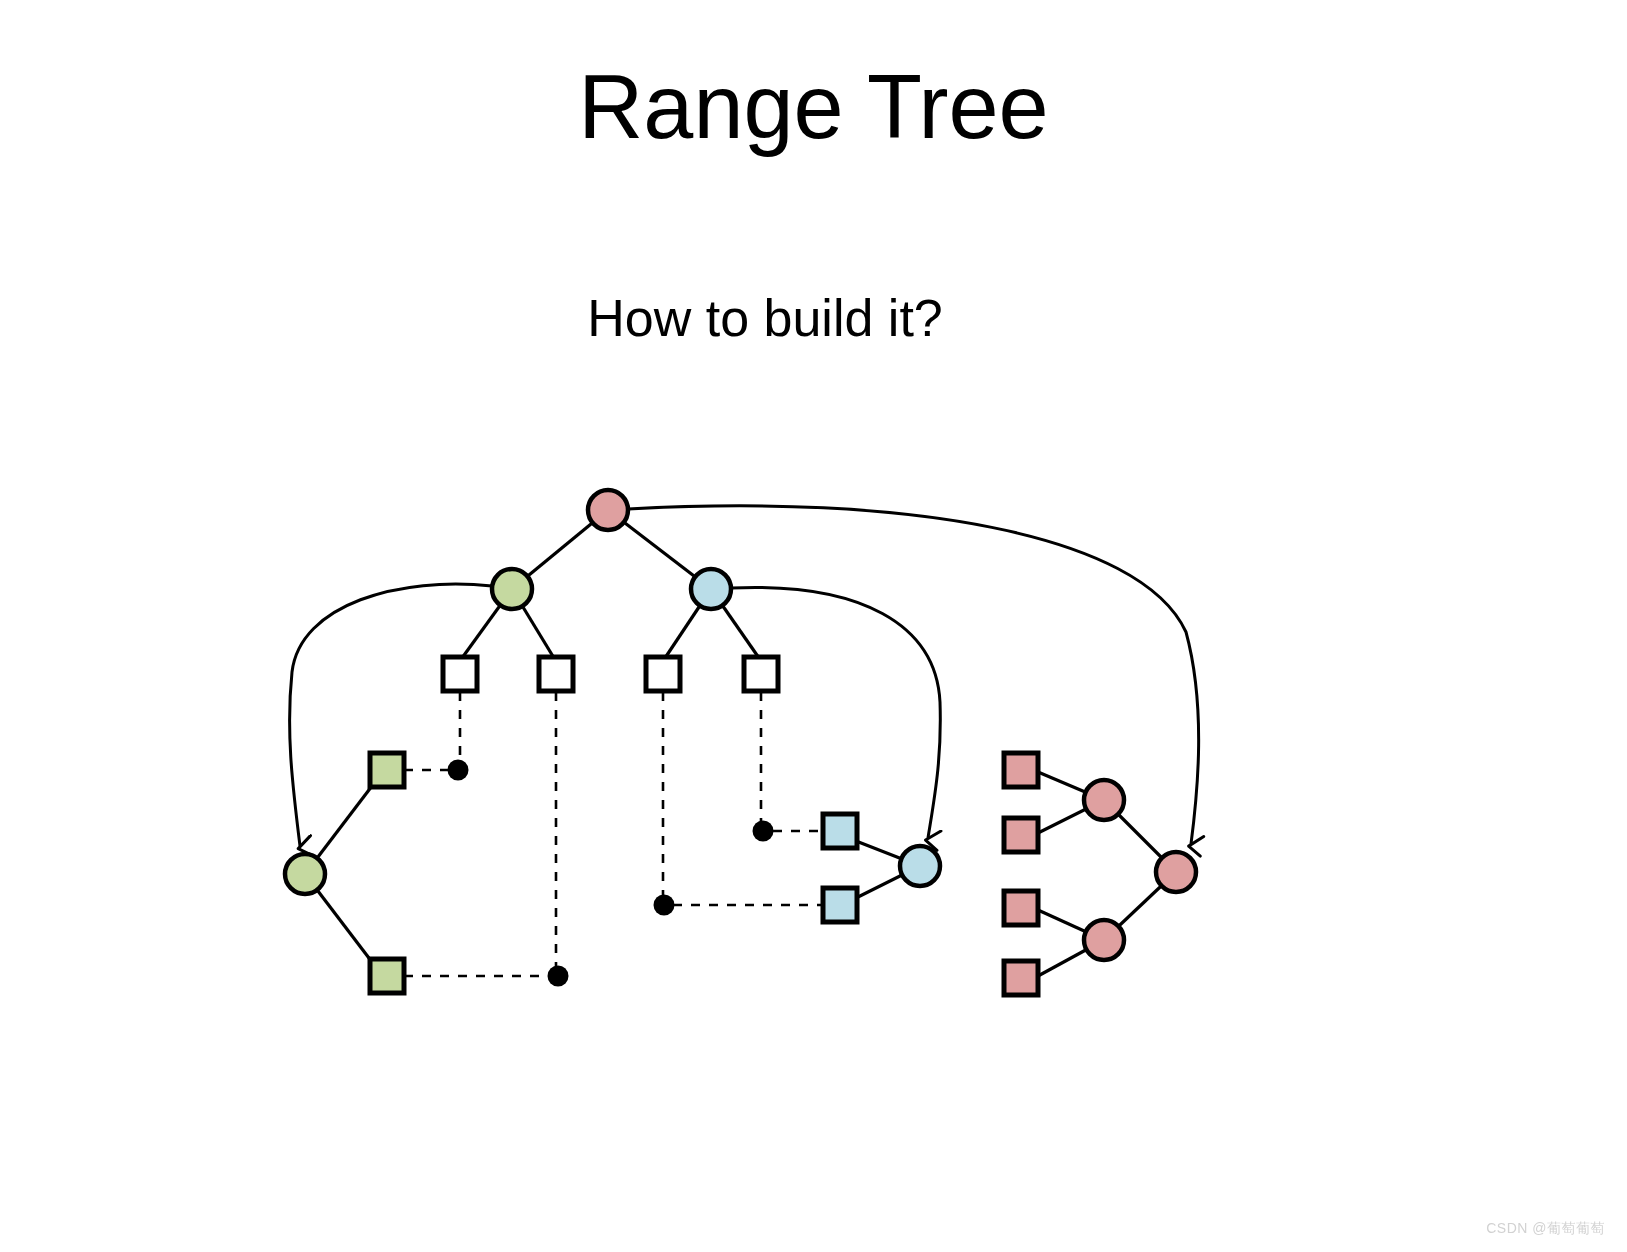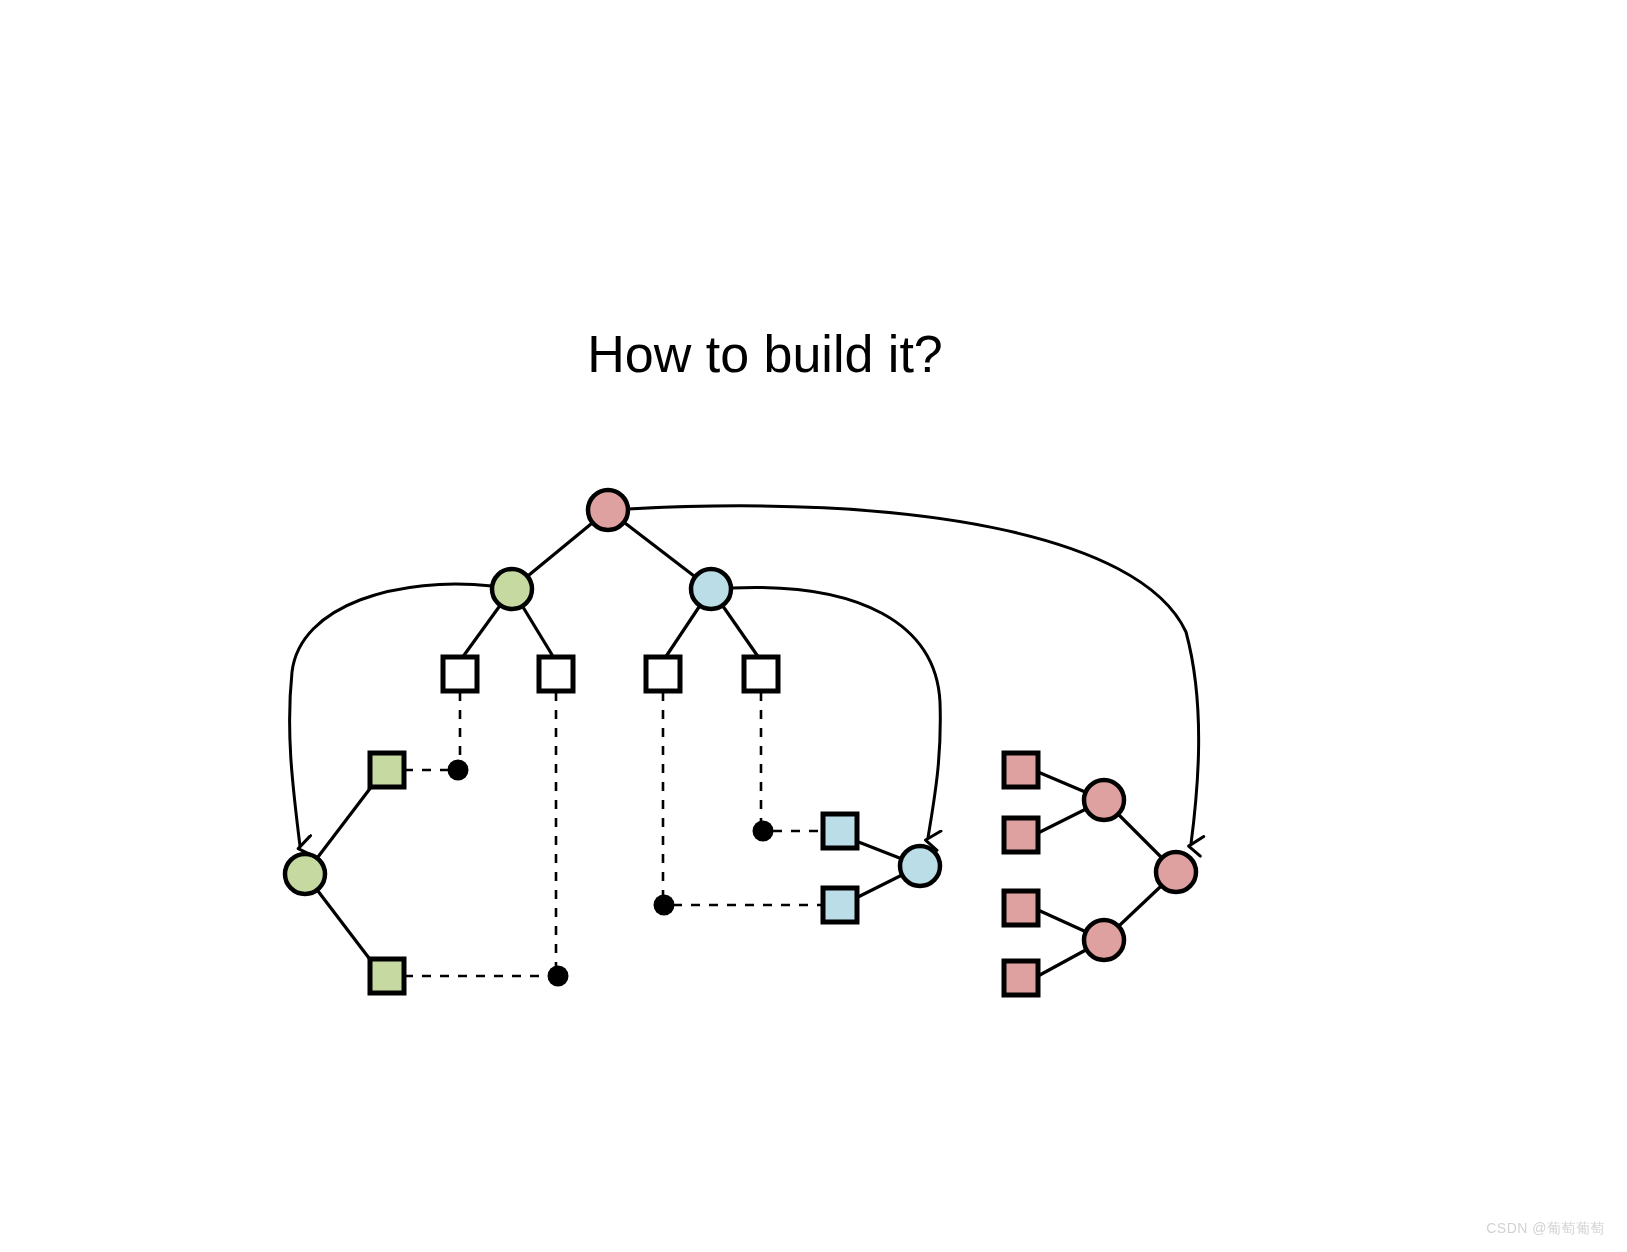--- a/index.html
+++ b/index.html
@@ -35,21 +35,20 @@
   .subtitle {
     position: absolute;
     left: 0;
     top: 292px;
     width: 1530px;
     text-align: center;
     font-size: 52px;
     font-weight: 400;
     line-height: 1.0;
     color: #000000;
-    margin-top: 36px;
   }
   #diagram {
     position: absolute;
     left: 0;
     top: 0;
     width: 1627px;
     height: 1252px;
   }
   .watermark {
     position: absolute;
@@ -59,20 +58,21 @@
     color: #d2d2d2;
     white-space: nowrap;
     letter-spacing: 0.5px;
   }
 </style>
 </head>
 <body>
 
 <div id="slide">
 
+  <div class="title">Range Tree</div>
   <div class="subtitle">How to build it?</div>
 
   <svg id="diagram" viewBox="0 0 1627 1252" xmlns="http://www.w3.org/2000/svg">
     <defs>
       <marker id="arrowhead" markerWidth="9" markerHeight="9" refX="3.4" refY="4.5" orient="auto" markerUnits="strokeWidth">
         <path d="M0.4,0.6 L4.2,5.2 L7.0,0.9" fill="none" stroke="#000" stroke-width="1.0" stroke-linecap="round" stroke-linejoin="round"></path>
       </marker>
     </defs>
 
     <g stroke="#000000" stroke-width="3.2" fill="none">

